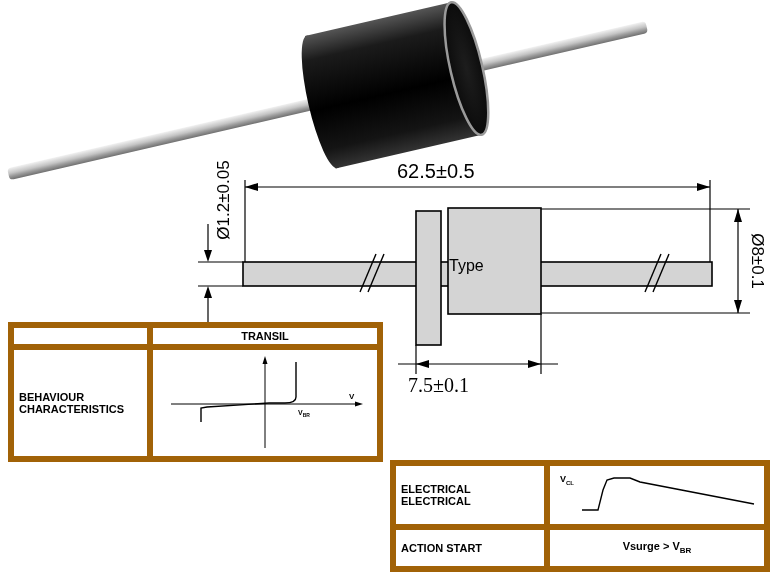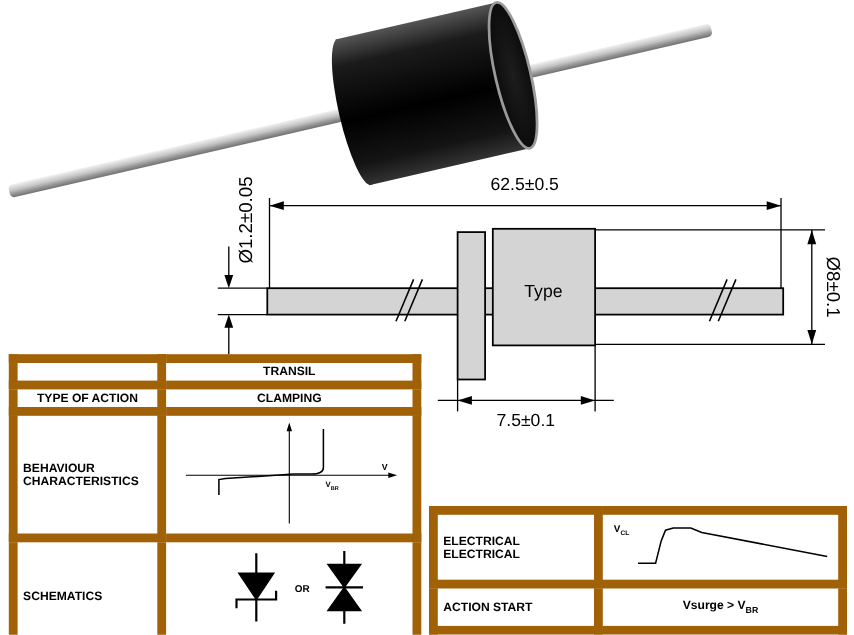--- a/index.html
+++ b/index.html
@@ -1,27 +1,27 @@
 <!DOCTYPE html>
 <html><head>
 <meta charset="utf-8">
 <style>
   html,body { margin:0; padding:0; }
   body {
     width:776px; height:577px; background:#fff; position:relative;
     font-family:"Liberation Sans", sans-serif; color:#000; overflow:hidden;
   }
   .abs { position:absolute; }
-  .dim-text { font-size:16px; text-align:center; white-space:nowrap; }
+  .dim-text { font-size:20px; white-space:nowrap; }
   .dim-text-sm { font-size:17px; text-align:center; white-space:nowrap; }
   .rot-ccw { transform:rotate(-90deg); }
   .rot-cw  { transform:rotate(90deg); }
-  .type-label { font-size:16px; text-align:center; }
+  .type-label { font-size:16px; text-align:left; }
   table { border-collapse:collapse; position:absolute; background:#fff; }
-  td { border:8px solid #a16207; font-size:11px; font-weight:bold; vertical-align:middle; }
+  td { border:6px solid #a16207; font-size:11px; font-weight:bold; vertical-align:middle; }
   td.lbl { text-align:left; padding:2px 5px; }
   td.ctr { text-align:center; padding:2px 4px; }
   sub.unit { font-size:8px; font-weight:bold; }
   svg text { font-family:"Liberation Sans", sans-serif; }
 </style>
 </head>
 <body>
 
 <svg class="abs" style="left:0;top:0;" width="680" height="180">
   <defs>
@@ -97,76 +97,48 @@
     <line x1="541" y1="314" x2="541" y2="374"></line>
     <line x1="398" y1="364" x2="558" y2="364"></line>
   </g>
   <polygon points="416,364 429,360 429,368" fill="#000"></polygon>
   <polygon points="541,364 528,360 528,368" fill="#000"></polygon>
 </svg>
 
 <div class="abs dim-text" style="left:397px;top:160px;width:160px;">62.5±0.5</div>
 <div class="abs dim-text-sm rot-ccw" style="left:164px;top:190px;width:120px;">Ø1.2±0.05</div>
 <div class="abs dim-text-sm rot-cw" style="left:712px;top:251px;width:90px;">Ø8±0.1</div>
-<div class="abs dim-text" style="left:408px;top:374px;width:140px;">7.5±0.1</div>
+<div class="abs dim-text" style="left:408px;top:374px;width:140px;font-family:Liberation Serif, serif;">7.5±0.1</div>
 <div class="abs type-label" style="left:449px;top:257px;width:90px;">Type</div>
 
 <table style="left:8px;top:322px;width:375px;">
   <colgroup>
       <col style="width:152px">
       <col style="width:223px">
     </colgroup>
   <tbody>
       <tr style="height:22px">
     <td class="ctr"></td>
     <td class="ctr">TRANSIL</td>
-  </tr>
-  <tr style="height:22px">
-    <td class="ctr">TYPE OF ACTION</td>
-    <td class="ctr">CLAMPING</td>
   </tr>
   <tr style="height:106px">
     <td class="lbl">BEHAVIOUR CHARACTERISTICS</td>
     <td class="ctr">
       <svg width="216" height="100">
 
         <g stroke="#000" stroke-width="1">
           <line x1="14" y1="52" x2="202" y2="52"></line>
           <line x1="108" y1="8" x2="108" y2="96"></line>
         </g>
         <polygon points="206,52 198,49.5 198,54.5" fill="#000"></polygon>
         <polygon points="108,4 105.5,12 110.5,12" fill="#000"></polygon>
 
         <path d="M 139,10 L 139,45 Q 139,51 128,51 L 112,51 L 50,55 L 44,56 L 44,70" fill="none" stroke="#000" stroke-width="1.4"></path>
         <text x="192" y="47" font-size="8">V</text>
         <text x="141" y="63" font-size="7"><tspan>V</tspan><tspan dy="2" font-size="5">BR</tspan></text>
-      </svg>
-    </td>
-  </tr>
-  <tr style="height:96px">
-    <td class="lbl">SCHEMATICS</td>
-    <td class="ctr">
-      <svg width="216" height="90">
-
-        <g stroke="#000" stroke-width="2">
-          <line x1="78" y1="8" x2="78" y2="26"></line>
-          <polygon points="62,26 94,26 78,50" fill="#000" stroke-width="1.2"></polygon>
-          <polyline points="60,58 60,50 96,50 96,42" fill="none"></polyline>
-          <line x1="78" y1="50" x2="78" y2="70"></line>
-        </g>
-
-        <text x="113" y="43" font-size="9" font-weight="bold">OR</text>
-
-        <g stroke="#000" stroke-width="2">
-          <line x1="158" y1="6" x2="158" y2="18"></line>
-          <polygon points="143,18 173,18 158,39" fill="#000" stroke-width="1.2"></polygon>
-          <line x1="141" y1="39" x2="175" y2="39"></line>
-          <polygon points="143,60 173,60 158,39" fill="#000" stroke-width="1.2"></polygon>
-          <line x1="158" y1="60" x2="158" y2="72"></line>
-        </g>
       </svg>
     </td>
   </tr>
 </tbody>
   </table>
 
 <table style="left:390px;top:460px;width:380px;">
   <colgroup>
       <col style="width:164px">
       <col style="width:216px">

